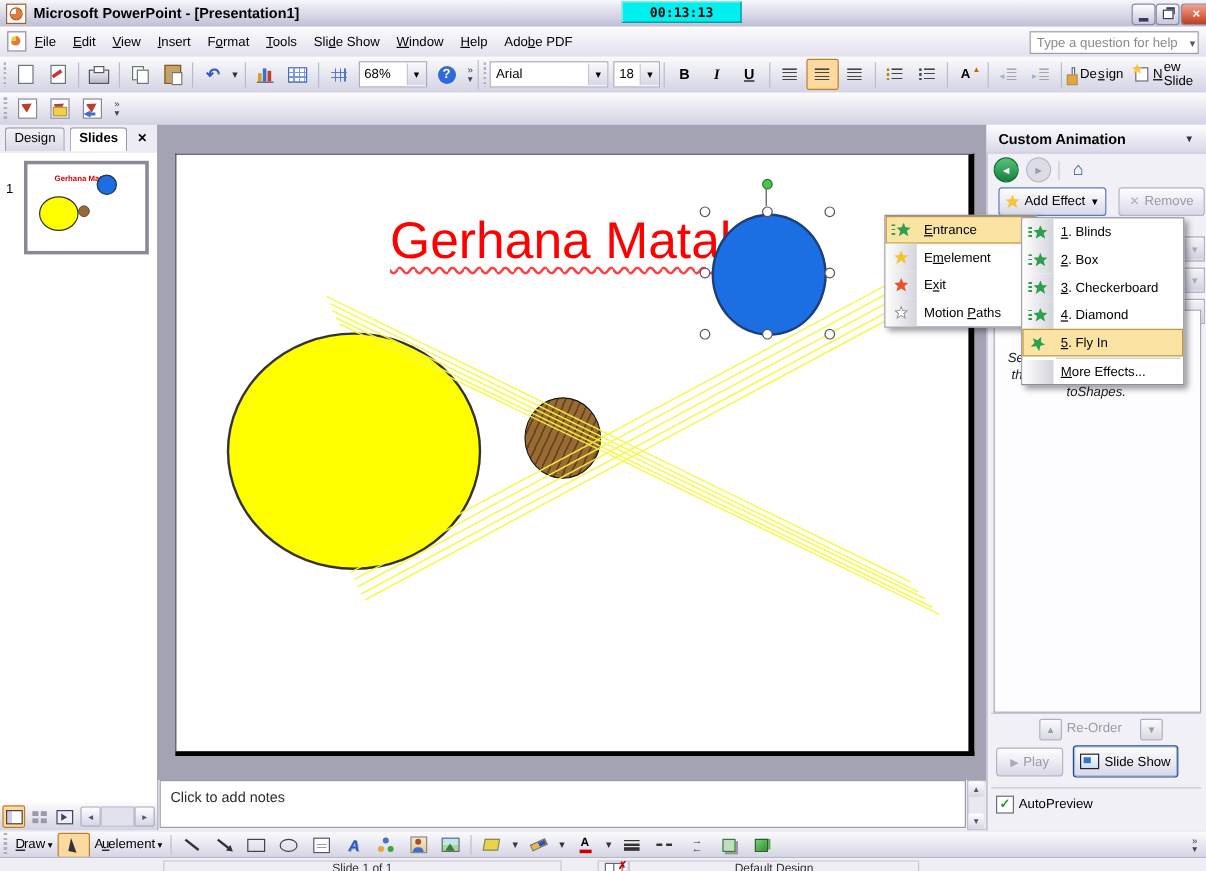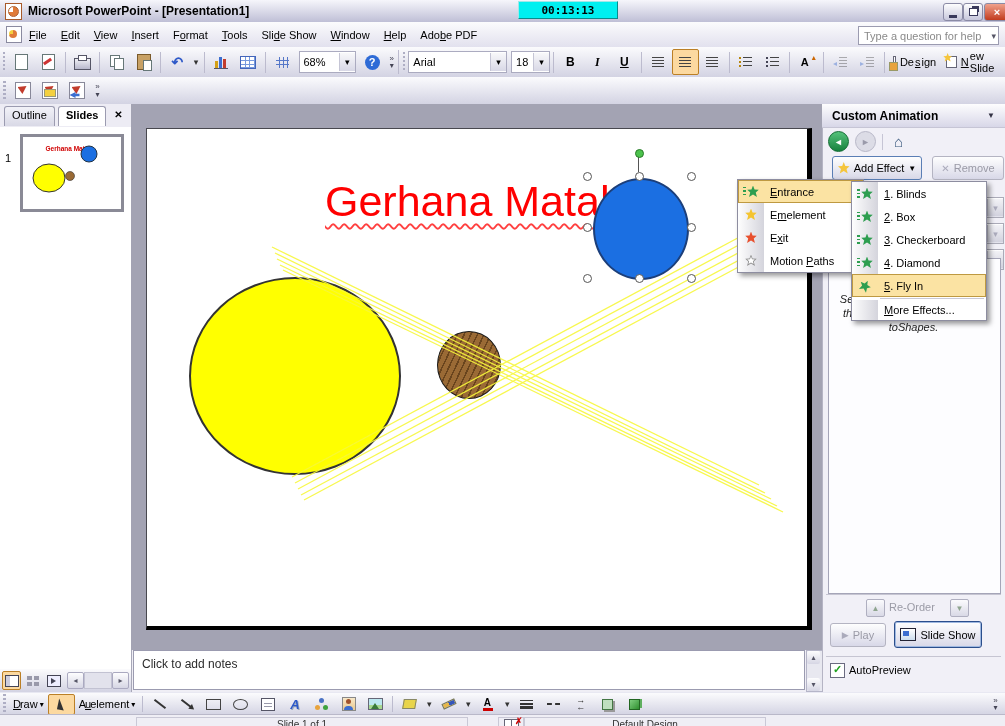--- a/index.html
+++ b/index.html
@@ -363,21 +363,21 @@
     <div class="tbtn">
         <span class="ic-pdf mail"></span>
       </div>
     <div class="tbtn">
         <span class="ic-pdf rev"></span>
       </div>
     <span class="tbopt"></span>
   </div>
 
   <div class="abs tabbar"></div>
-  <div class="abs tab" style="left:4px"><span>Outline</span></div>
+  <div class="abs tab" style="left:4px"><span>Design</span></div>
   <div class="abs tab act" style="left:58px"><span>Slides</span></div>
   <div class="abs tclose">✕</div>
   <div class="abs leftpanel">
     <span style="position:absolute;left:5px;top:25px;font-size:11px">1</span>
     <div class="thumbwrap">
       <svg width="98" height="72" viewBox="0 0 98 72">
         <rect x="0" y="0" width="98" height="72" fill="#ffffff"></rect>
         <text x="46" y="14" font-size="6.5" font-weight="bold" fill="#D00000" text-anchor="middle" font-family="Liberation Sans,sans-serif">Gerhana Matah</text>
         <g stro="" ke="#FFF000" stroke-width="2" opacity="0.85">
           <line x1="12" y1="26" x2="90" y2="56"></line>

